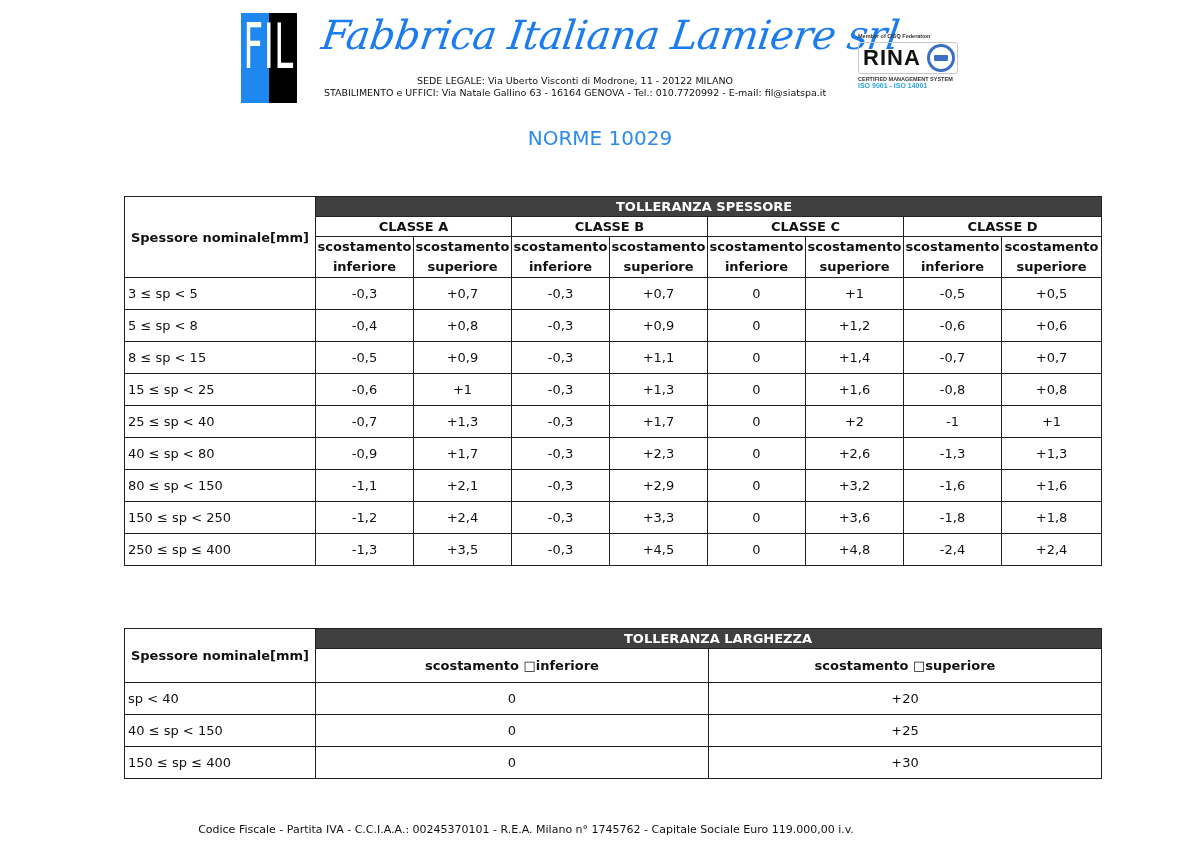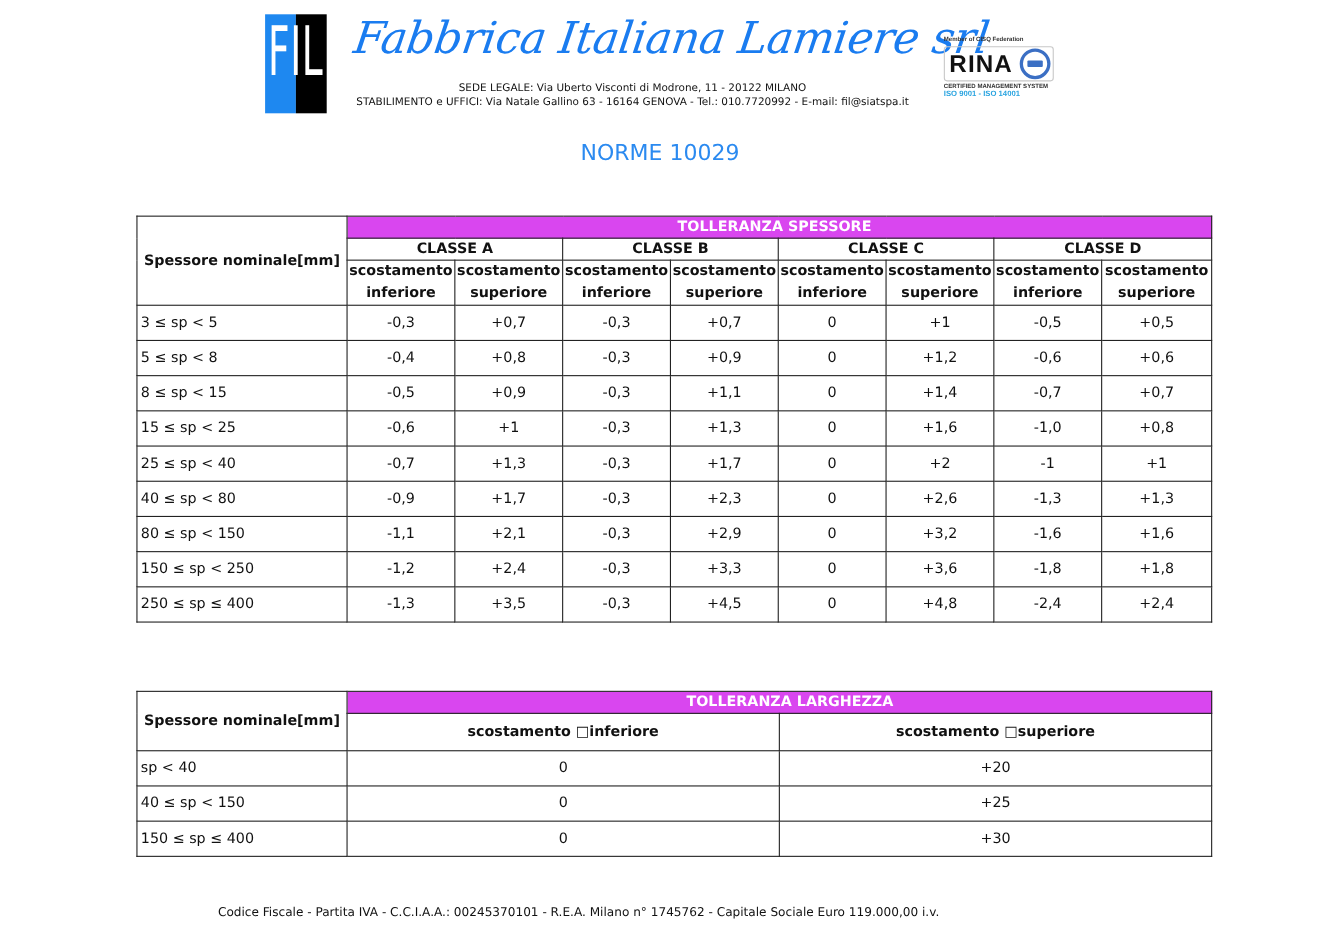--- a/index.html
+++ b/index.html
@@ -37,21 +37,21 @@
     .rina .iso { font-size: 7px; font-weight: bold; color: #2aa4e0; }
 
     .title { position: absolute; left: 0; top: 126px; width: 1200px; text-align: center;
              font-family: "DejaVu Sans", sans-serif; font-size: 20px; color: #2b8af0; }
 
     
     table { position: absolute; border-collapse: collapse; table-layout: fixed;
             font-family: "DejaVu Sans", sans-serif; }
     td, th { border: 1.5px solid #222; padding: 0; font-size: 13px; text-align: center; }
     th { font-weight: bold; }
-    .band { background: #d946ef; color: #fff; font-weight: bold; text-align: left; }
+    .band { background: #404040; color: #fff; font-weight: bold; text-align: left; }
     .band span { display: inline-block; padding-left: 0; }
     .rowlabel { text-align: left; font-weight: normal; padding-left: 3px; }
     .val { font-weight: normal; }
 
     #t1 { left: 124px; top: 196px; width: 977px; }
     #t1 .h-band { height: 20px; }
     #t1 .h-class { height: 20px; }
     #t1 .h-sub td, #t1 .h-sub th { height: 40px; line-height: 20px; }
     #t1 .drow td { height: 31px; }
 
@@ -186,21 +186,21 @@
         <td class="val">+0,7</td>
       </tr>
       <tr class="drow">
         <td class="rowlabel">15 ≤ sp &lt; 25</td>
         <td class="val">-0,6</td>
         <td class="val">+1</td>
         <td class="val">-0,3</td>
         <td class="val">+1,3</td>
         <td class="val">0</td>
         <td class="val">+1,6</td>
-        <td class="val">-1,0</td>
+        <td class="val">-0,8</td>
         <td class="val">+0,8</td>
       </tr>
       <tr class="drow">
         <td class="rowlabel">25 ≤ sp &lt; 40</td>
         <td class="val">-0,7</td>
         <td class="val">+1,3</td>
         <td class="val">-0,3</td>
         <td class="val">+1,7</td>
         <td class="val">0</td>
         <td class="val">+2</td>

